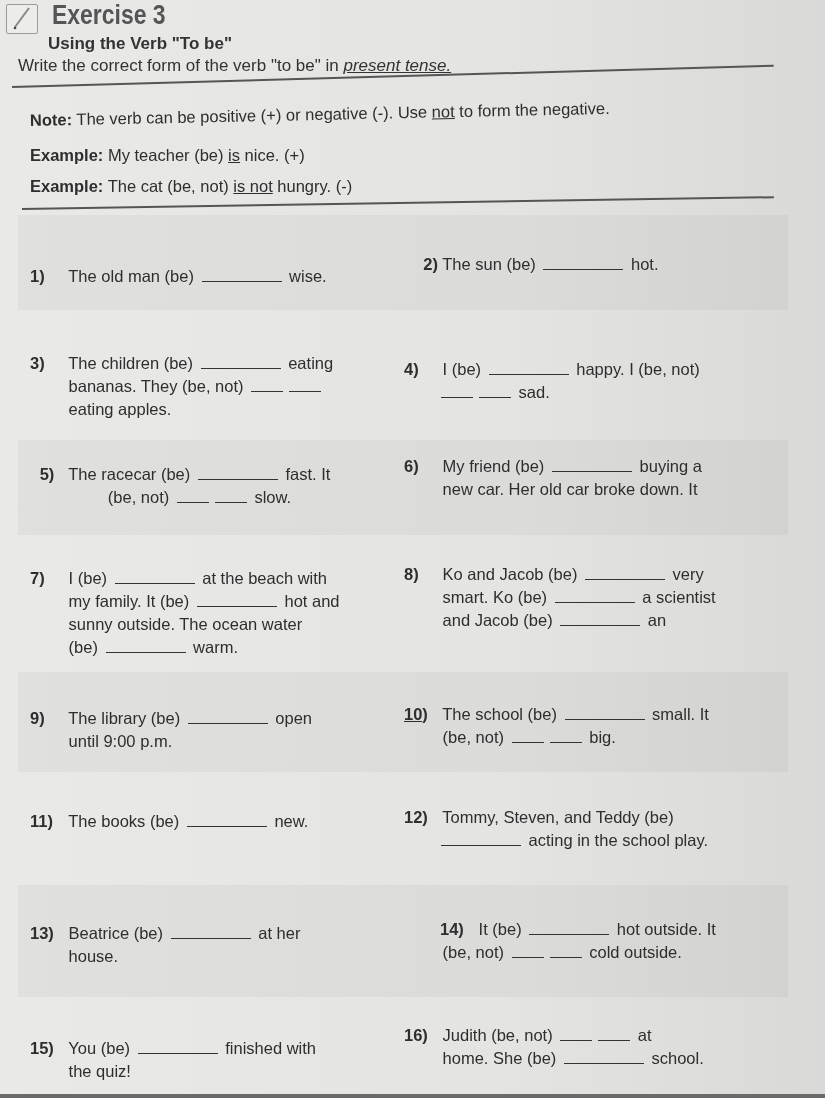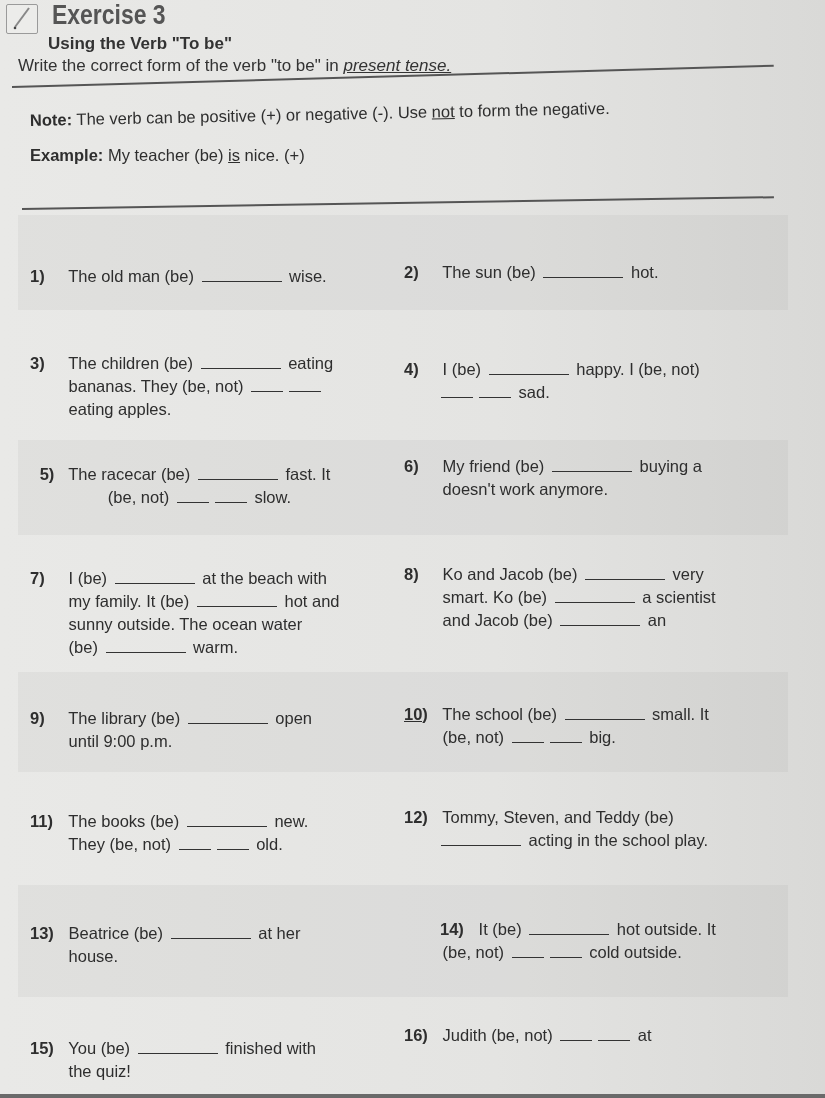--- a/index.html
+++ b/index.html
@@ -69,45 +69,48 @@
     <span>Write the correct form of the verb "to be" in </span><span class="ul">present tense.</span>
   </div>
   <div class="rule" style="left:12px;top:86px;width:762px;transform:rotate(-1.6deg);"></div>
 
   <div class="line" style="left:30px;top:111px;transform:rotate(-1.2deg);transform-origin:left;">
     <b>Note:</b><span> The verb can be positive (+) or negative (-). Use </span><span class="u">not</span><span> to form the negative.</span>
   </div>
   <div class="line" style="left:30px;top:146px;">
     <b>Example:</b><span> My teacher (be) </span><span class="u">is</span><span> nice. (+)</span>
   </div>
+  <div class="line" style="left:30px;top:177px;">
+    <b>Example:</b><span> The cat (be, not) </span><span class="u">is not</span><span> hungry. (-)</span>
+  </div>
   <div class="rule" style="left:22px;top:208px;width:752px;transform:rotate(-0.9deg);"></div>
 
   <div id="questions">
       <div class="q" style="left: 30px; top: 265px;">
         <div><span class="num" style="width: 34px;">1)</span><span> The old man (be) </span><span class="blank bl"></span><span> wise. </span></div>
       </div>
-      <div class="q" style="left: 404px; top: 261px;">
+      <div class="q" style="left: 404px; top: 253px; text-align: right;">
         <div><span class="num" style="width: 34px;">2)</span><span> The sun (be) </span><span class="blank bl"></span><span> hot. </span></div>
       </div>
       <div class="q" style="left: 30px; top: 352px;">
         <div><span class="num" style="width: 34px;">3)</span><span> The children (be) </span><span class="blank bl"></span><span> eating </span></div>
         <div><span class="num" style="width: 34px;"></span><span> bananas. They (be, not) </span><span class="blank bs"></span><span class="blank bs"></span></div>
         <div><span class="num" style="width: 34px;"></span><span> eating apples. </span></div>
       </div>
       <div class="q" style="left: 404px; top: 358px;">
         <div><span class="num" style="width: 34px;">4)</span><span> I (be) </span><span class="blank bl"></span><span> happy. I (be, not) </span></div>
         <div><span class="num" style="width: 34px;"></span><span class="blank bs"></span><span class="blank bs"></span><span> sad. </span></div>
       </div>
       <div class="q" style="left: 30px; top: 463px; text-align: center;">
         <div><span class="num" style="width: 34px;">5)</span><span> The racecar (be) </span><span class="blank bl"></span><span> fast. It </span></div>
         <div><span class="num" style="width: 34px;"></span><span> (be, not) </span><span class="blank bs"></span><span class="blank bs"></span><span> slow. </span></div>
       </div>
       <div class="q" style="left: 404px; top: 455px;">
         <div><span class="num" style="width: 34px;">6)</span><span> My friend (be) </span><span class="blank bl"></span><span> buying a </span></div>
-        <div><span class="num" style="width: 34px;"></span><span> doesn't work anymore. </span></div>
+        <div><span class="num" style="width: 34px;"></span><span> new car. Her old car broke down. It </span></div>
       </div>
       <div class="q" style="left: 30px; top: 567px;">
         <div><span class="num" style="width: 34px;">7)</span><span> I (be) </span><span class="blank bl"></span><span> at the beach with </span></div>
         <div><span class="num" style="width: 34px;"></span><span> my family. It (be) </span><span class="blank bl"></span><span> hot and </span></div>
         <div><span class="num" style="width: 34px;"></span><span> sunny outside. The ocean water </span></div>
         <div><span class="num" style="width: 34px;"></span><span> (be) </span><span class="blank bl"></span><span> warm. </span></div>
       </div>
       <div class="q" style="left: 404px; top: 563px;">
         <div><span class="num" style="width: 34px;">8)</span><span> Ko and Jacob (be) </span><span class="blank bl"></span><span> very </span></div>
         <div><span class="num" style="width: 34px;"></span><span> smart. Ko (be) </span><span class="blank bl"></span><span> a scientist </span></div>
@@ -116,37 +119,37 @@
       <div class="q" style="left: 30px; top: 707px;">
         <div><span class="num" style="width: 34px;">9)</span><span> The library (be) </span><span class="blank bl"></span><span> open </span></div>
         <div><span class="num" style="width: 34px;"></span><span> until 9:00 p.m. </span></div>
       </div>
       <div class="q" style="left: 404px; top: 703px;">
         <div><span class="num" style="width: 34px; text-decoration: underline;">10)</span><span> The school (be) </span><span class="blank bl"></span><span> small. It </span></div>
         <div><span class="num" style="width: 34px;"></span><span> (be, not) </span><span class="blank bs"></span><span class="blank bs"></span><span> big. </span></div>
       </div>
       <div class="q" style="left: 30px; top: 810px;">
         <div><span class="num" style="width: 34px;">11)</span><span> The books (be) </span><span class="blank bl"></span><span> new. </span></div>
-        <div><span class="num" style="width: 34px;"></span><span> They (be, not) </span><span class="blank bs"></span><span class="blank bs"></span><span> old. </span></div>
       </div>
       <div class="q" style="left: 404px; top: 806px;">
         <div><span class="num" style="width: 34px;">12)</span><span> Tommy, Steven, and Teddy (be) </span></div>
         <div><span class="num" style="width: 34px;"></span><span class="blank bl"></span><span> acting in the school play. </span></div>
       </div>
       <div class="q" style="left: 30px; top: 922px;">
         <div><span class="num" style="width: 34px;">13)</span><span> Beatrice (be) </span><span class="blank bl"></span><span> at her </span></div>
         <div><span class="num" style="width: 34px;"></span><span> house. </span></div>
       </div>
       <div class="q" style="left: 404px; top: 918px;">
         <div><span class="num" style="width: 34px; margin-left: 36px;">14)</span><span> It (be) </span><span class="blank bl"></span><span> hot outside. It </span></div>
         <div><span class="num" style="width: 34px;"></span><span> (be, not) </span><span class="blank bs"></span><span class="blank bs"></span><span> cold outside. </span></div>
       </div>
       <div class="q" style="left: 30px; top: 1037px;">
         <div><span class="num" style="width: 34px;">15)</span><span> You (be) </span><span class="blank bl"></span><span> finished with </span></div>
         <div><span class="num" style="width: 34px;"></span><span> the quiz! </span></div>
       </div>
       <div class="q" style="left: 404px; top: 1024px;">
         <div><span class="num" style="width: 34px;">16)</span><span> Judith (be, not) </span><span class="blank bs"></span><span class="blank bs"></span><span> at </span></div>
+        <div><span class="num" style="width: 34px;"></span><span> home. She (be) </span><span class="blank bl"></span><span> school. </span></div>
       </div>
     </div>
 
   <div class="bottom-edge"></div>
 </div>
 
 </body></html>

